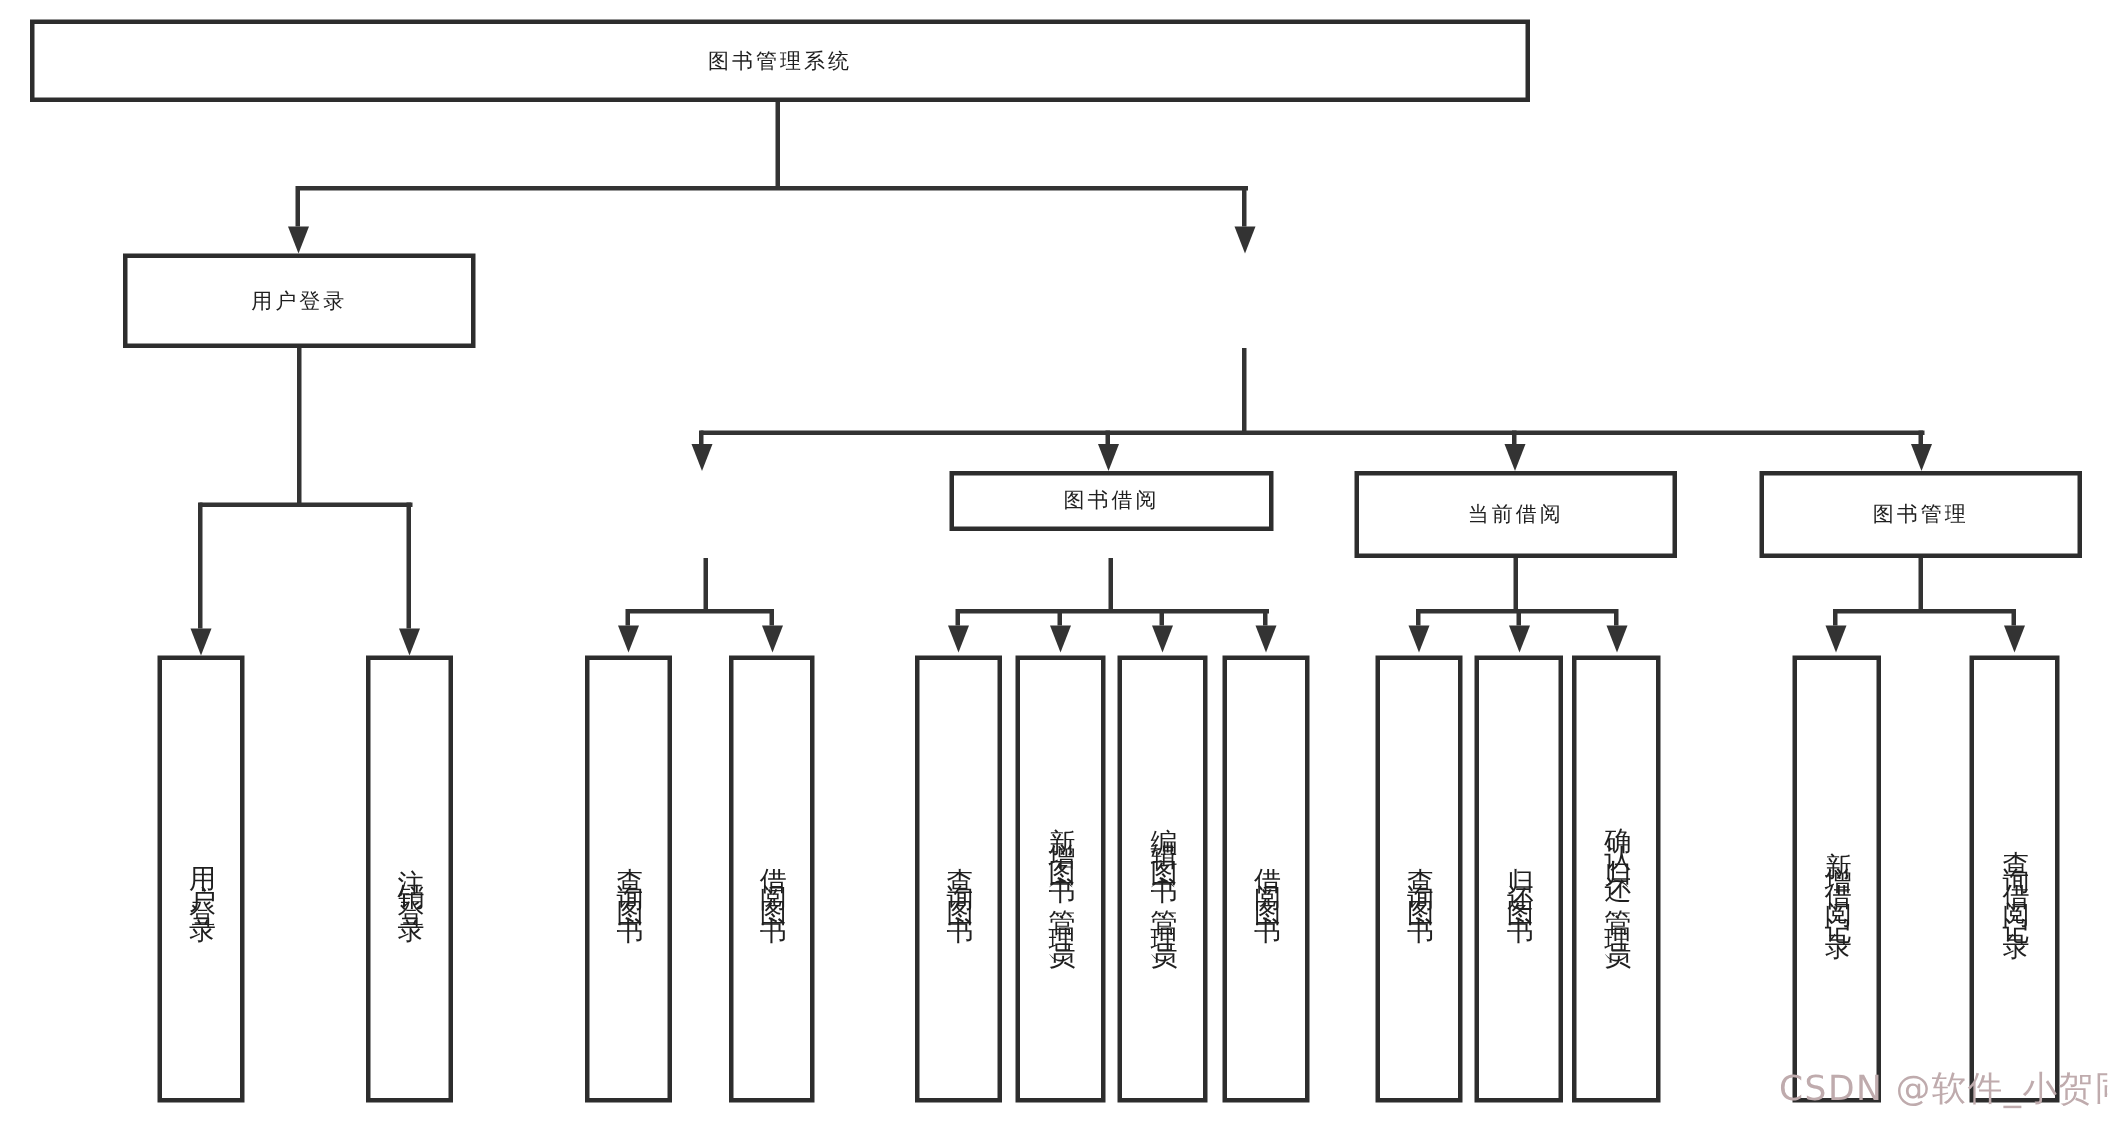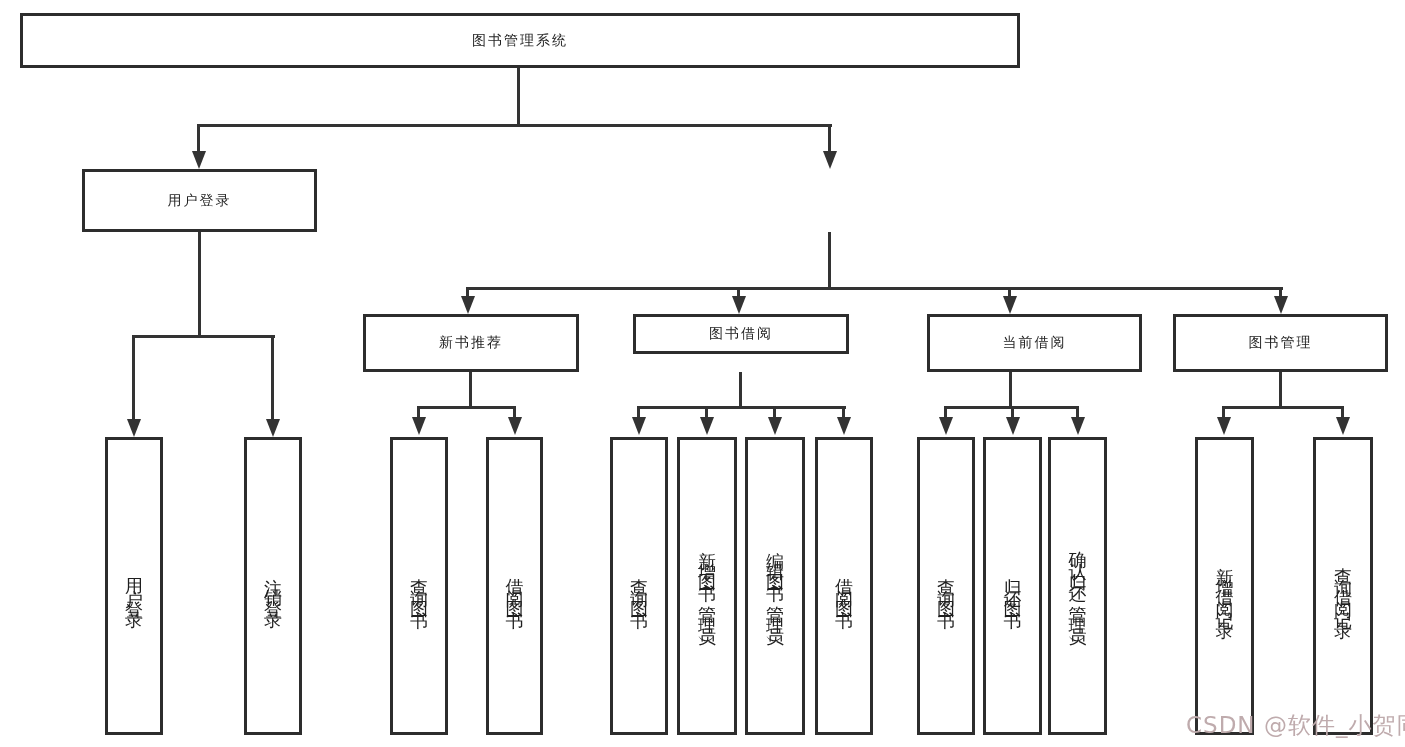--- a/index.html
+++ b/index.html
@@ -23,21 +23,21 @@
                 border-top:18px solid #333333;}
 
   
   .n-root{left:20px;top:13px;width:1000px;height:55px;}
   
   .n-user-login{left:82px;top:169px;width:235px;height:63px;}
   .n-book-mgmt{left:712px;top:169px;width:235px;height:63px;}
   
   .n-newbook{left:363px;top:314px;width:216px;height:58px;}
   .n-borrow{left:633px;top:314px;width:216px;height:40px;}
-  .n-current{left:927px;top:314px;width:215px;height:58px;}
+  .n-current{left:903px;top:314px;width:215px;height:58px;}
   .n-records{left:1173px;top:314px;width:215px;height:58px;}
   
   .lf{top:437px;height:298px;}
   .l1a{left:105px;width:58px;} .l1b{left:244px;width:58px;}
   .l2a{left:390px;width:58px;} .l2b{left:486px;width:57px;}
   .l3a{left:610px;width:58px;} .l3b{left:677px;width:60px;}
   .l3c{left:745px;width:60px;} .l3d{left:815px;width:58px;}
   .l4a{left:917px;width:58px;} .l4b{left:983px;width:59px;}
   .l4c{left:1048px;width:59px;}
   .l5a{left:1195px;width:59px;} .l5b{left:1313px;width:60px;}
@@ -51,23 +51,20 @@
 <div id="canvas">
 
   <div class="node h-node n-root">
     <span>图书管理系统</span>
   </div>
 
   <div class="node h-node n-user-login">
     <span>用户登录</span>
   </div>
 
-  <div class="node h-node n-newbook">
-    <span>新书推荐</span>
-  </div>
   <div class="node h-node n-borrow">
     <span>图书借阅</span>
   </div>
   <div class="node h-node n-current">
     <span>当前借阅</span>
   </div>
   <div class="node h-node n-records">
     <span>图书管理</span>
   </div>
 

